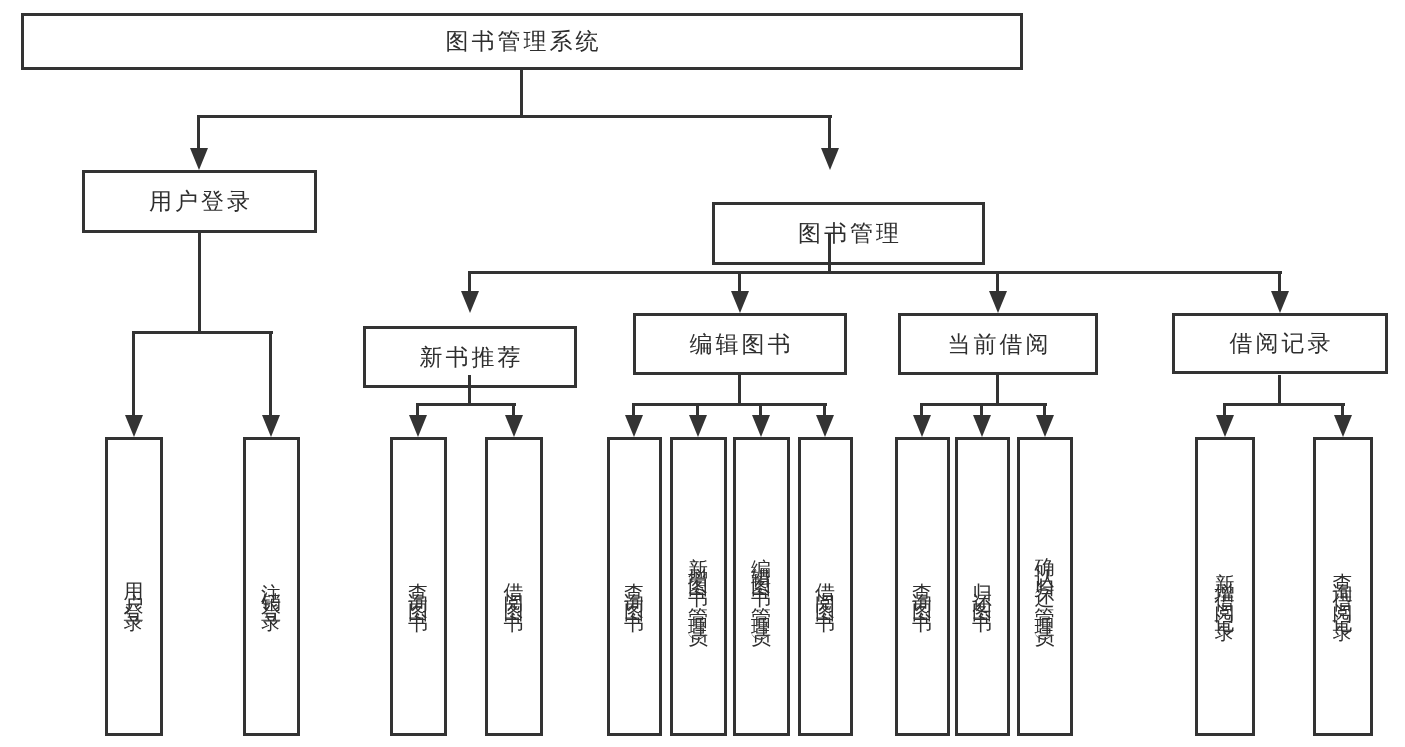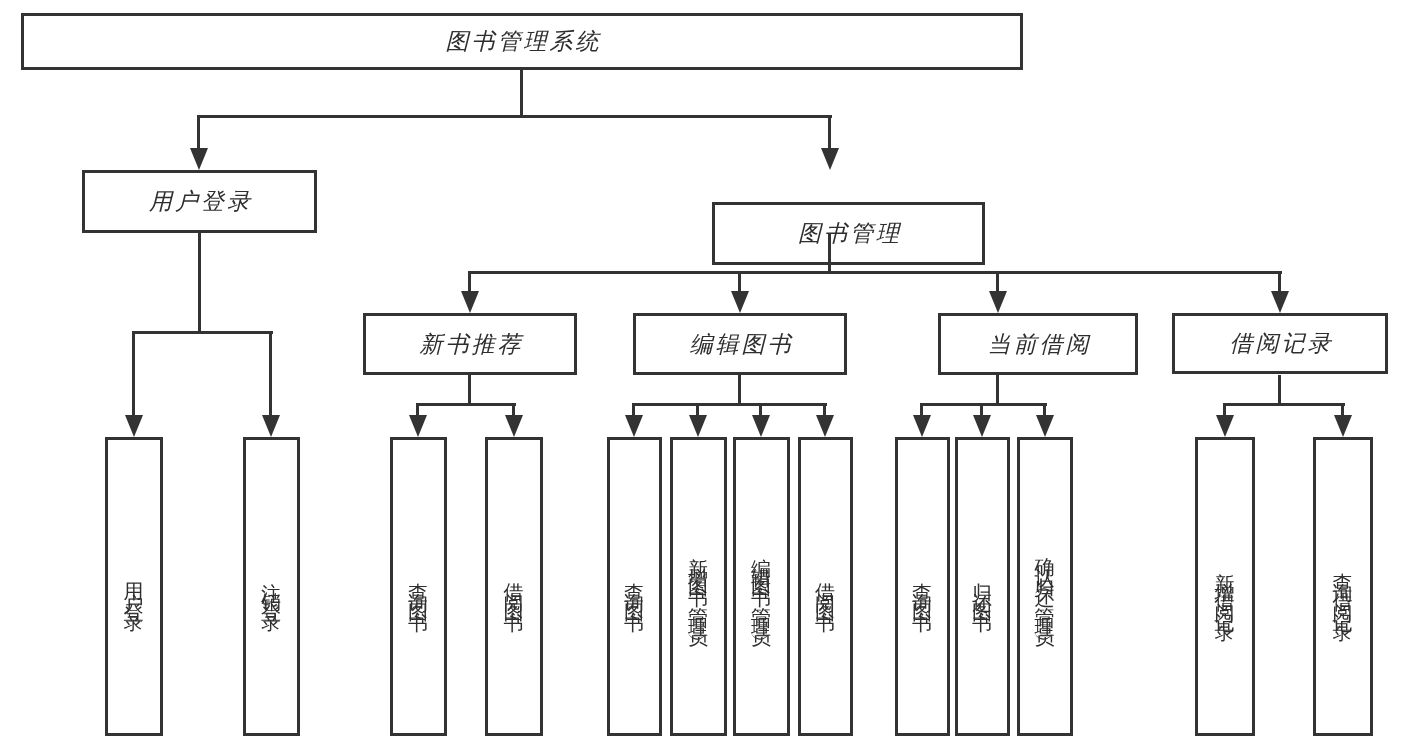--- a/index.html
+++ b/index.html
@@ -24,21 +24,20 @@
     background: var(--background);
     display: flex;
     align-items: center;
     justify-content: center;
     color: var(--text);
   }
   .h-box {
     font-size: 23px;
     letter-spacing: 3px;
     text-indent: 3px; 
-    font-style: italic;
   }
   .leaf {
     writing-mode: vertical-rl;
     text-orientation: mixed;
     font-size: 20px;
     letter-spacing: 10px;
     line-height: 1;
   }
   .hl { position: absolute; height: 3px; background: var(--line); }
   .vl { position: absolute; width: 3px; background: var(--line); }
@@ -94,27 +93,27 @@
   <div class="hl" style="left:468px; top:271px; width:814px;"></div>
   <div class="vl" style="left:468px; top:271px; height:22px;"></div>
   <div class="ah" style="left:461px; top:291px;"></div>
   <div class="vl" style="left:738px; top:271px; height:22px;"></div>
   <div class="ah" style="left:731px; top:291px;"></div>
   <div class="vl" style="left:996px; top:271px; height:22px;"></div>
   <div class="ah" style="left:989px; top:291px;"></div>
   <div class="vl" style="left:1278px; top:271px; height:22px;"></div>
   <div class="ah" style="left:1271px; top:291px;"></div>
 
-  <div class="box h-box" style="left:363px; top:313px; width:214px; height:62px;">
+  <div class="box h-box" style="left:363px; top:326px; width:214px; height:62px;">
     <span>新书推荐</span>
   </div>
   <div class="box h-box" style="left:633px; top:313px; width:214px; height:62px;">
     <span>编辑图书</span>
   </div>
-  <div class="box h-box" style="left:898px; top:313px; width:200px; height:62px;margin-left:40px;">
+  <div class="box h-box" style="left:898px; top:313px; width:200px; height:62px;">
     <span>当前借阅</span>
   </div>
   <div class="box h-box" style="left:1172px; top:313px; width:216px; height:61px;">
     <span>借阅记录</span>
   </div>
 
   <div class="vl" style="left:468px; top:375px; height:31px;"></div>
   <div class="hl" style="left:416px; top:403px; width:100px;"></div>
   <div class="vl" style="left:416px; top:403px; height:16px;"></div>
   <div class="ah" style="left:409px; top:415px;"></div>

